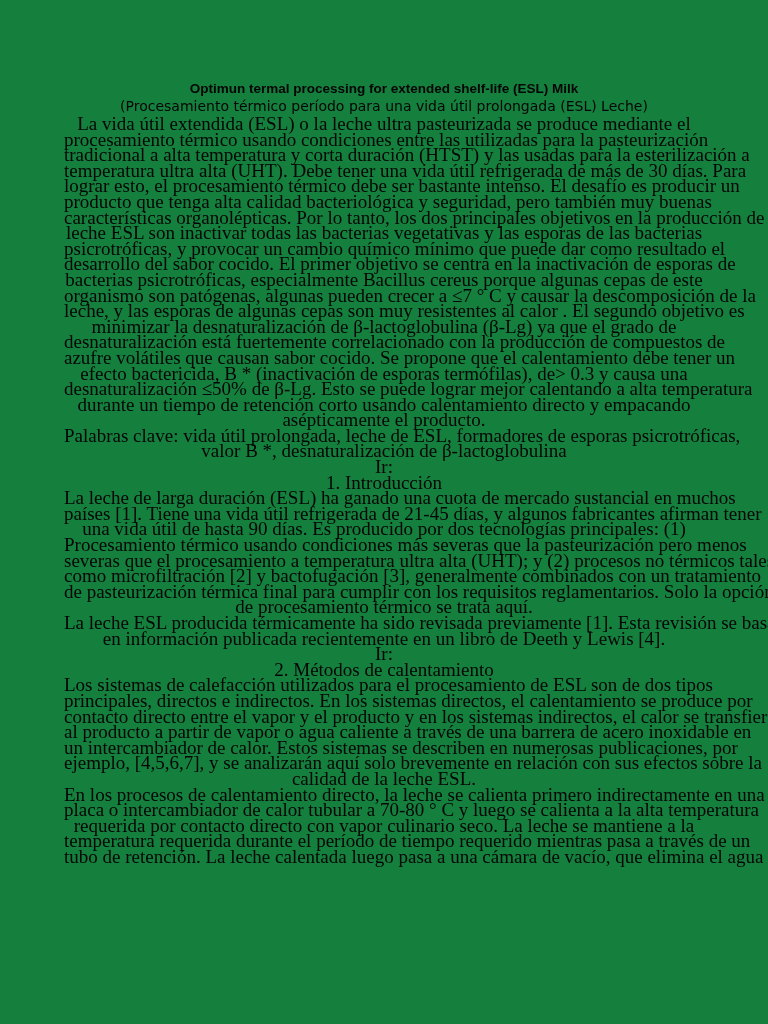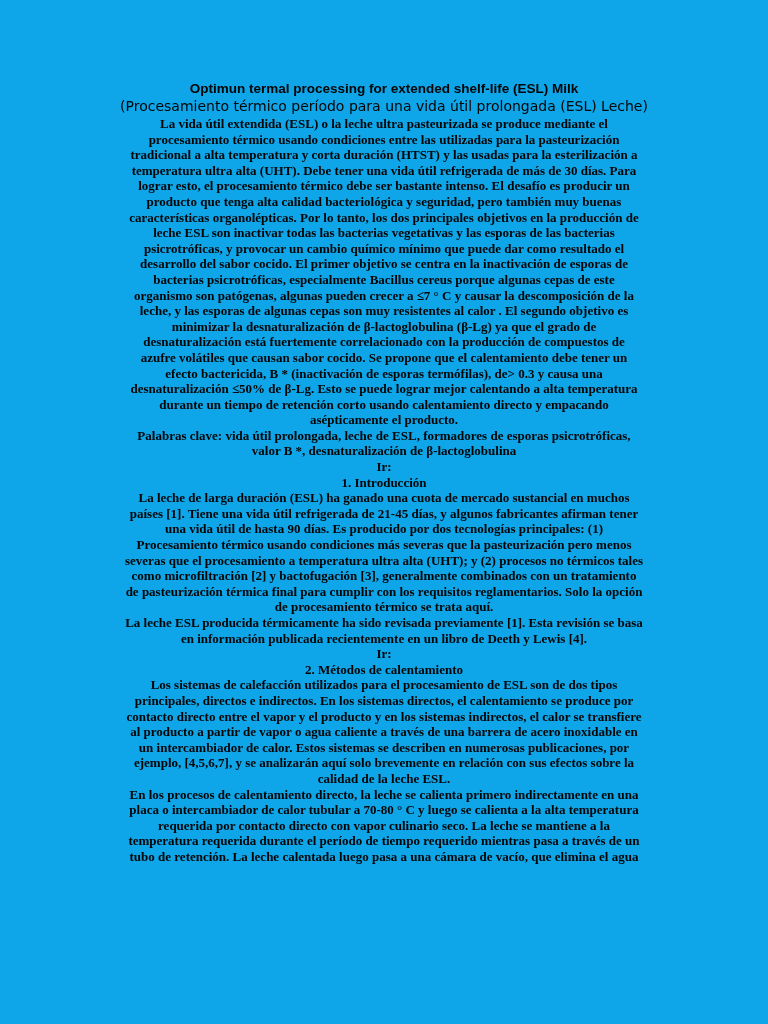--- a/index.html
+++ b/index.html
@@ -4,21 +4,21 @@
 <style>
   html, body {
     margin: 0;
     padding: 0;
     background: #ffffff;
   }
   .page {
     position: relative;
     width: 768px;
     height: 1024px;
-    background: #0ea5e9;
+    background: #15803d;
     overflow: hidden;
     font-family: "Liberation Serif", "DejaVu Serif", serif;
     color: #050505;
   }
   .content {
     position: absolute;
     top: 81px;
     left: 64px;
     width: 640px;
     text-align: center;
@@ -32,22 +32,22 @@
   }
   .title-es {
     font-family: "DejaVu Sans", sans-serif;
     font-weight: 500;
     font-size: 14px;
     line-height: 19px;
     white-space: pre;
   }
   .body-text {
     font-family: "Liberation Serif", "DejaVu Serif", serif;
-    font-weight: bold;
-    font-size: 13px;
+    font-weight: normal;
+    font-size: 19px;
     line-height: 15.6px;
     white-space: pre;
   }
   .gap-above {
   }
 </style>
 </head>
 <body>
 
 <div class="page">

